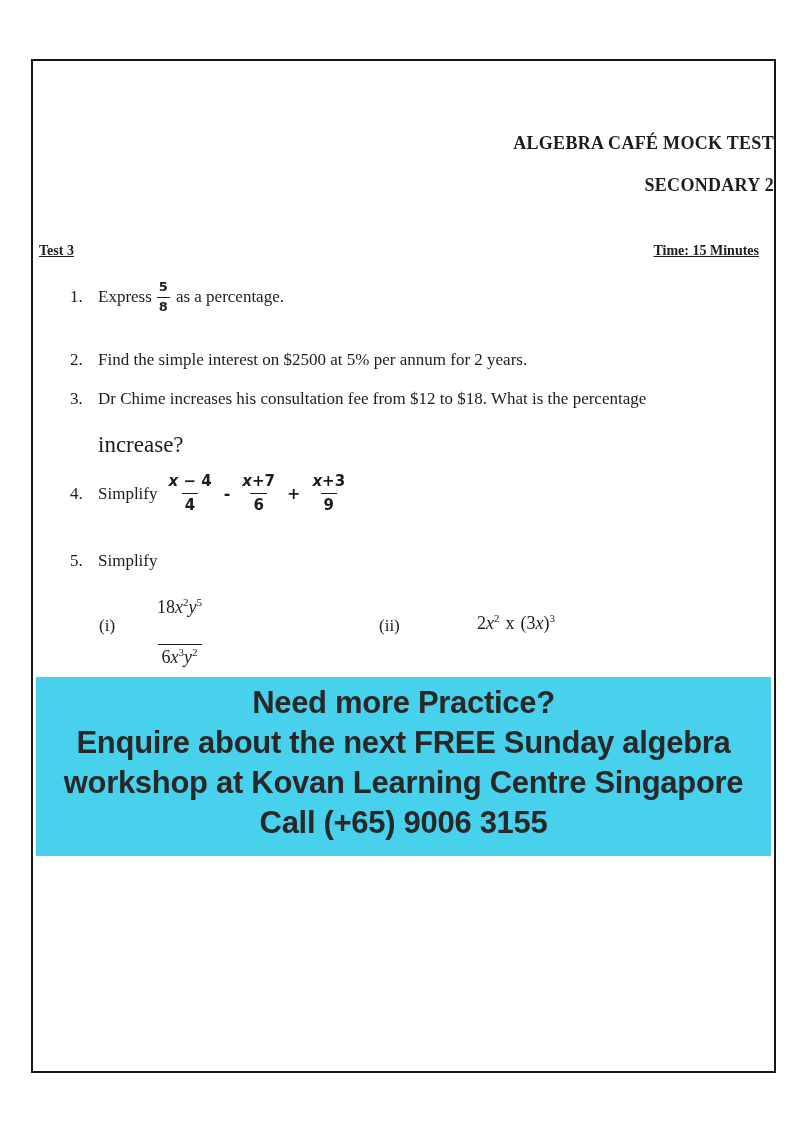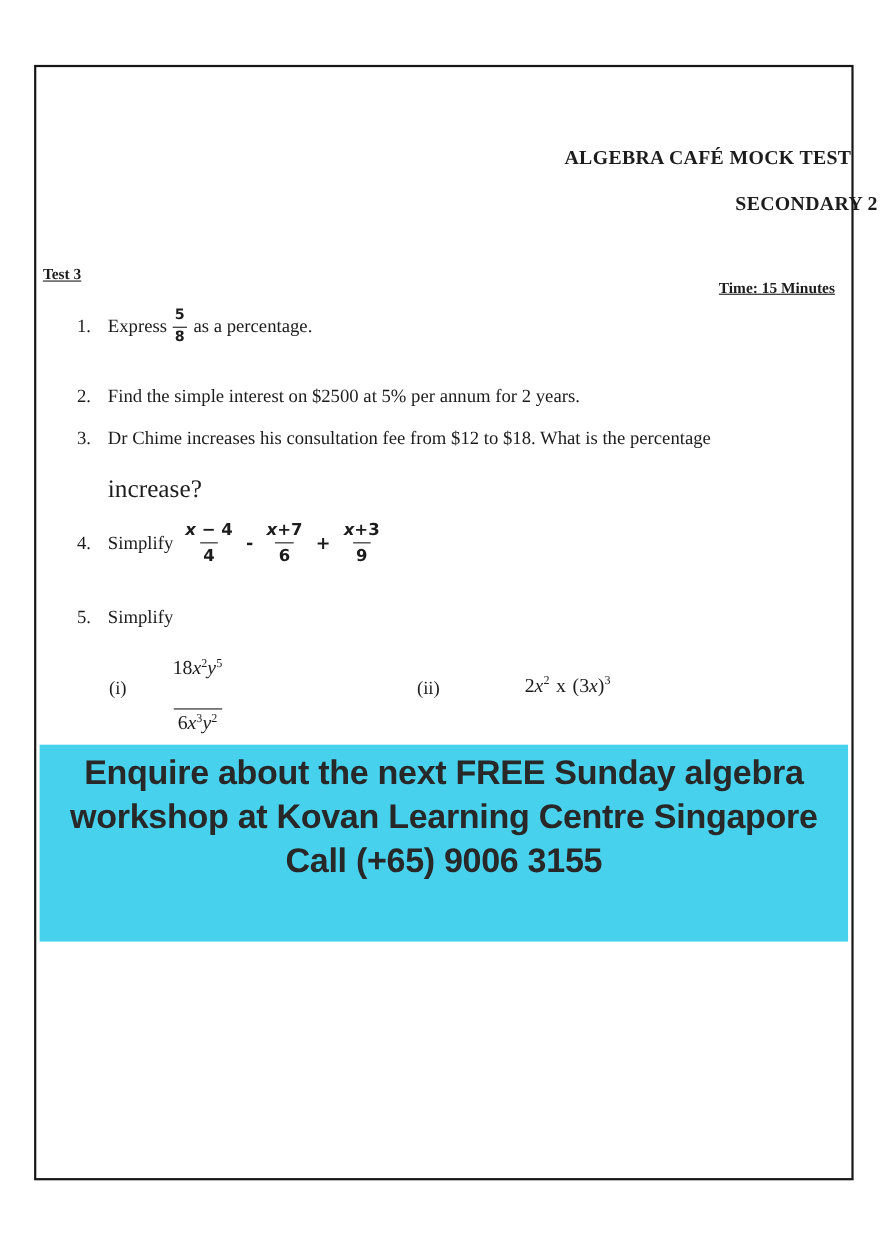--- a/index.html
+++ b/index.html
@@ -10,24 +10,24 @@
   }
   .page{
     position:absolute;left:31px;top:59px;width:741px;height:1010px;
     border:2px solid #161616;background:#fff;
   }
   .title,.subtitle{
     position:absolute;left:0;width:100%;text-align:right;
     font-weight:bold;font-size:18px;letter-spacing:.3px;white-space:nowrap;
   }
   .title{top:72px;}
-  .subtitle{top:114px;padding-left:24px;}
+  .subtitle{top:114px;}
   .meta{position:absolute;font-weight:bold;font-size:14px;white-space:nowrap;text-decoration:underline;}
   .test-label{left:6px;top:182px;}
-  .time-label{right:15px;top:194px;}
+  .time-label{right:15px;top:182px;}
   .q-row{position:absolute;display:flex;align-items:center;font-size:17px;white-space:nowrap;}
   .qnum{display:inline-block;width:28px;flex:0 0 28px;}
   .q1{left:37px;top:219px;}
   .q2{left:37px;top:289px;align-items:baseline;}
   .q3{left:37px;top:328px;align-items:baseline;}
   .q3-line2{position:absolute;left:65px;top:371px;font-size:23px;}
   .q4{left:37px;top:412px;}
   .q5{left:37px;top:490px;align-items:baseline;}
   .plabel{position:absolute;font-size:17px;}
   .pi-label{left:66px;top:555px;}
@@ -120,18 +120,19 @@
     <span class="num"><span>18</span><span class="mvar">x</span><sup>2</sup><span class="mvar">y</span><sup>5</sup></span>
     <span class="den"><span>6</span><span class="mvar">x</span><sup>3</sup><span class="mvar">y</span><sup>2</sup></span>
   </span>
 
   <div class="plabel pii-label">(ii)</div>
   <div class="expr">
     <span>2</span><span class="mvar">x</span><sup>2</sup><span class="mul">x</span><span>(</span><span>3</span><span class="mvar">x</span><span>)</span><sup>3</sup>
   </div>
 
   <div class="banner" style="background: rgb(72, 209, 236); color: rgb(40, 40, 40);">
+    <div>Need more Practice?</div>
     <div>Enquire about the next FREE Sunday algebra</div>
     <div>workshop at Kovan Learning Centre Singapore</div>
     <div>Call (+65) 9006 3155</div>
   </div>
 
 </div>
 
 </body></html>

